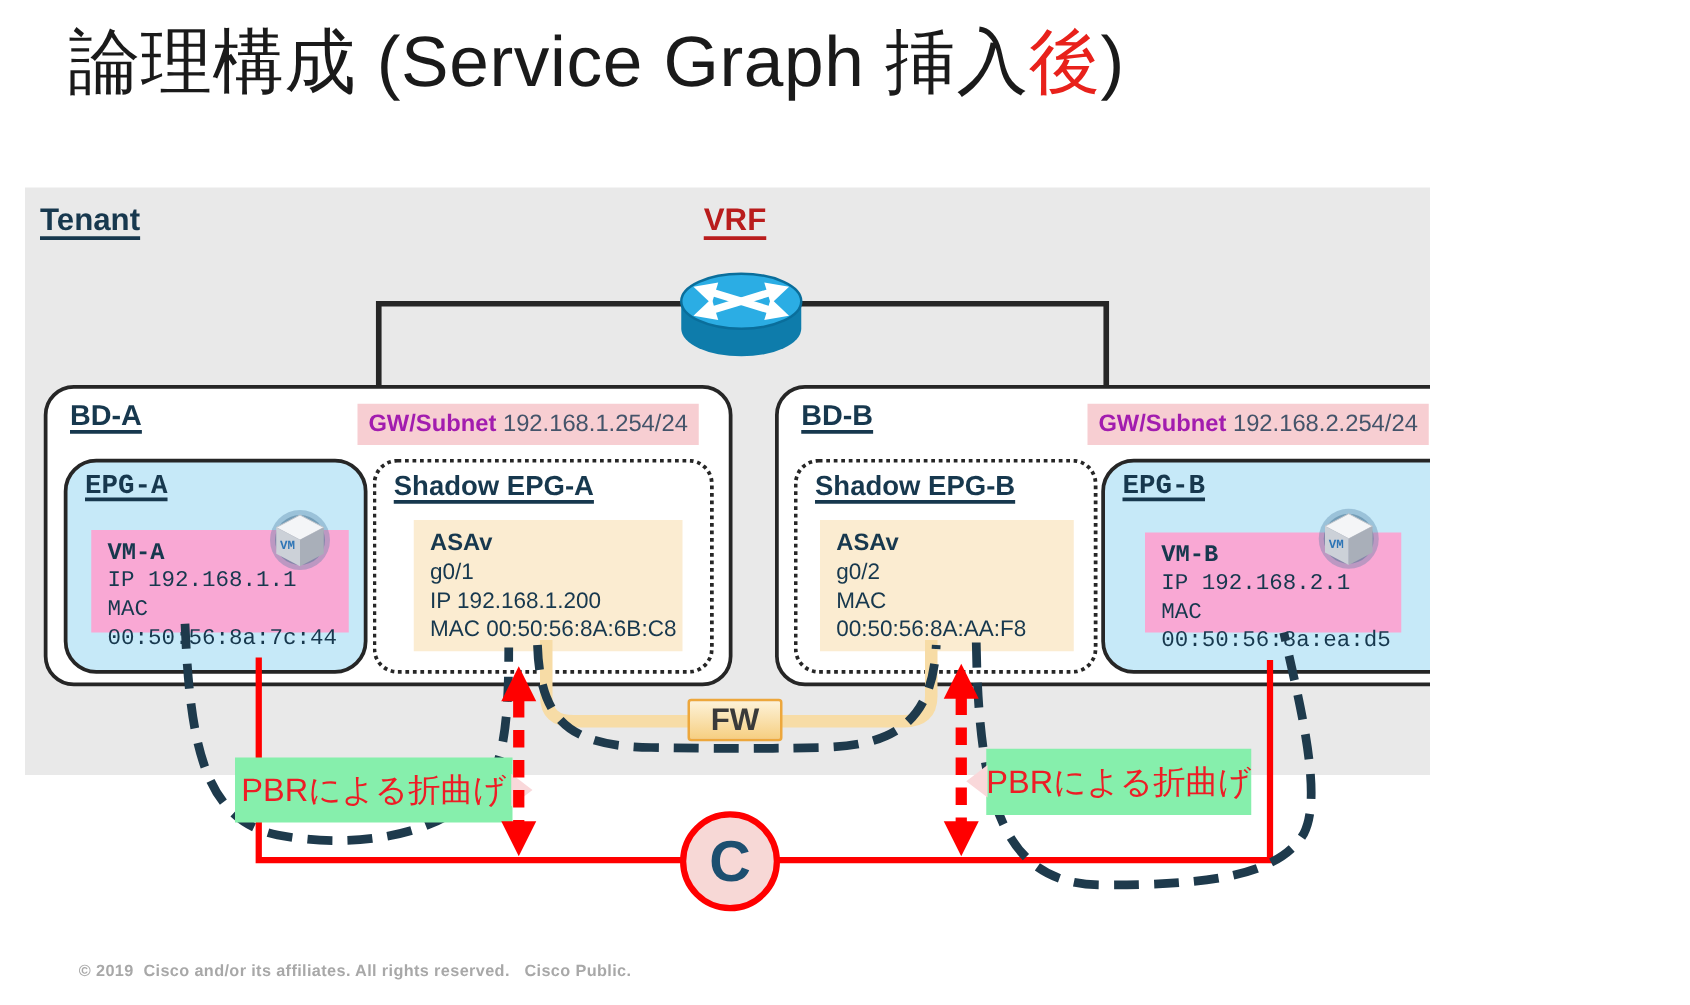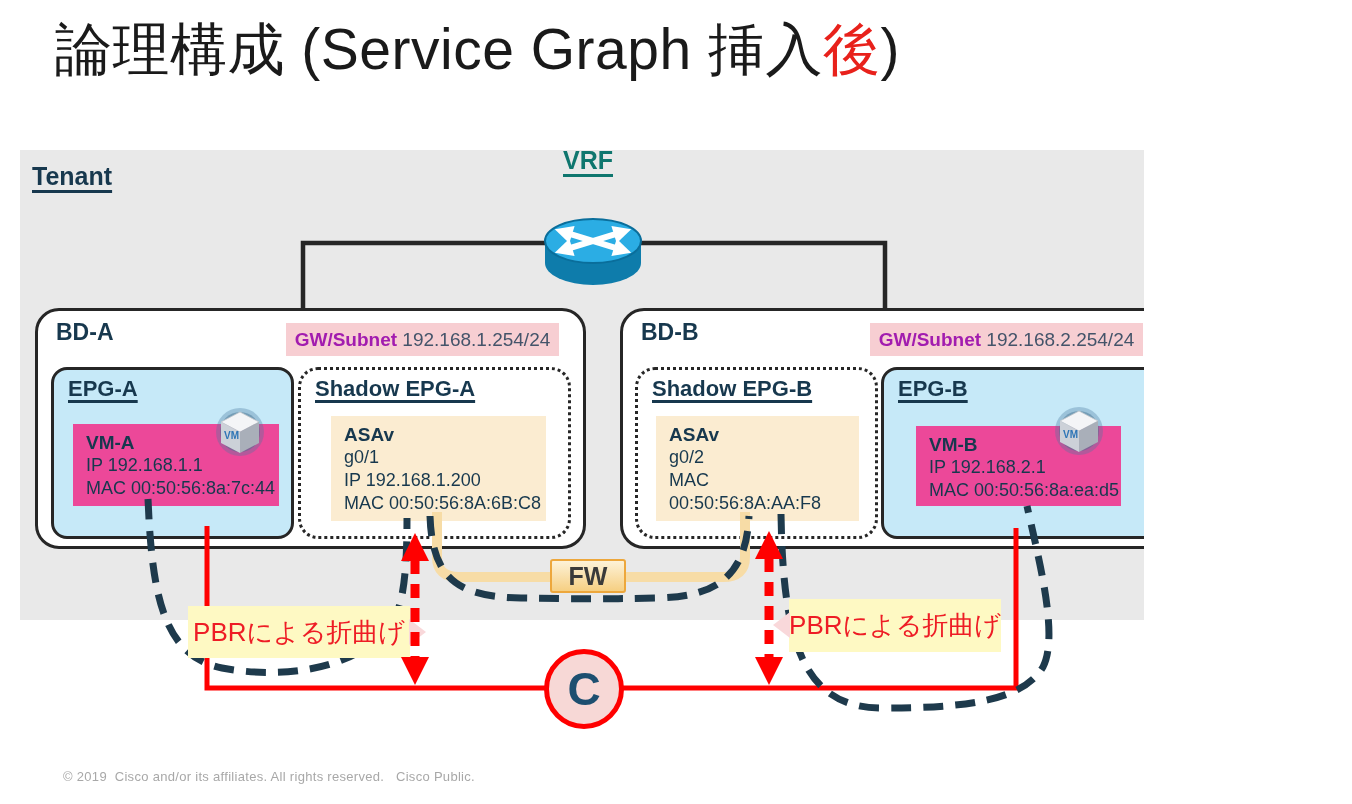--- a/index.html
+++ b/index.html
@@ -8,60 +8,60 @@
     font-family:"Liberation Sans","DejaVu Sans",sans-serif;color:#17384e;
   }
   .abs{position:absolute;}
   
   #title{left:55px;top:12px;font-size:57px;letter-spacing:.5px;color:#1a1a1a;white-space:nowrap;font-weight:500;}
   #title .em{color:#e8211b;}
   
   #panel{left:20px;top:150px;width:1150px;height:470px;background:#e9e9e9;}
   .zone-label{font-weight:bold;font-size:25px;text-decoration:underline;text-underline-offset:5px;text-decoration-thickness:3px;white-space:nowrap;}
   #tenant-label{left:32px;top:162px;color:#17384e;}
-  #vrf-label{left:563px;top:146px;color:#0f766e;}
+  #vrf-label{left:563px;top:162px;color:#b91c1c;}
   
   svg.layer{left:0;top:0;width:1352px;height:804px;pointer-events:none;}
   #topo-layer{z-index:1;} .bd{z-index:2;} #line-layer{z-index:3;}
   .overlay{z-index:4;} #arrow-layer{z-index:5;}
   
   .bd{position:absolute;background:#fff;border:3.5px solid #262626;border-radius:24px;}
-  .bd-label{left:18px;top:8px;font-size:23px;font-weight:bold;text-underline-offset:4px;text-decoration-thickness:2.5px;text-align:center;}
+  .bd-label{left:18px;top:8px;font-size:23px;font-weight:bold;text-decoration:underline;text-underline-offset:4px;text-decoration-thickness:2.5px;text-align:center;}
   .gw-pill{height:33px;background:#f7ced2;display:flex;align-items:center;justify-content:center;font-size:19px;white-space:pre;}
   .gw-pill .gw-k{font-weight:bold;color:#a21caf;}
   .gw-pill .gw-v{color:#44546a;}
-  .epg{position:absolute;background:#c6e9f8;border:3.5px solid #262626;border-radius:16px;}
+  .epg{position:absolute;background:#c6e9f8;border:3.5px solid #262626;border-radius:26px;font-family:Liberation Mono, monospace;}
   .shadow-epg{position:absolute;background:#ffffff;border:3.5px dotted #262626;border-radius:20px;}
   .inner-label{left:14px;top:6px;font-size:22px;font-weight:bold;text-decoration:underline;text-underline-offset:4px;text-decoration-thickness:2.5px;white-space:nowrap;}
   .host-card{position:absolute;font-size:18px;line-height:23px;padding:7px 0 0 13px;box-sizing:border-box;}
   .host-card .hname{font-size:19px;font-weight:bold;}
-  .vm-card{background:#ec4899;}
+  .vm-card{background:#f9a8d4;}
   .asav-card{background:#fbecd1;}
   .vm-icon{position:absolute;width:52px;height:52px;}
   
   #fw-tag{left:550px;top:559px;width:76px;height:34px;background:linear-gradient(#fdf3dc,#f7d astray);
   }
   #fw-tag{background:linear-gradient(#fdf2d8,#f6cf82);border:2.5px solid #eda73c;border-radius:3px;
     display:flex;align-items:center;justify-content:center;font-size:25px;font-weight:bold;color:#3a3a3a;box-sizing:border-box;}
   
   #contract{left:544px;top:649px;width:80px;height:80px;background:#f7d8d6;border:5px solid #ff0000;border-radius:50%;
     box-sizing:border-box;display:flex;align-items:center;justify-content:center;font-size:46px;font-weight:bold;color:#1d4f70;}
   
-  .pbr{background:#fef9c3;color:#ee1c25;font-size:26px;display:flex;align-items:center;justify-content:center;white-space:nowrap;}
+  .pbr{background:#86efac;color:#ee1c25;font-size:26px;display:flex;align-items:center;justify-content:center;white-space:nowrap;}
   #pbr-left{left:188px;top:606px;width:222px;height:52px;}
   #pbr-right{left:789px;top:599px;width:212px;height:53px;}
   #pbr-left::after{content:'';position:absolute;right:-16px;top:13px;border-top:13px solid transparent;border-bottom:13px solid transparent;border-left:17px solid #f9d8da;}
   #pbr-right::before{content:'';position:absolute;left:-16px;top:13px;border-top:13px solid transparent;border-bottom:13px solid transparent;border-right:17px solid #f9d8da;}
   
   #flow-callout{left:1066px;top:644px;width:262px;height:76px;background:#fff;border:3.5px solid #17384e;box-sizing:border-box;
     display:flex;flex-direction:column;align-items:center;justify-content:center;font-size:24px;line-height:33px;color:#333d46;}
   #flow-callout::before{content:'';position:absolute;left:-13px;top:26px;width:18px;height:18px;background:#fff;
     border-left:3.5px solid #17384e;border-bottom:3.5px solid #17384e;transform:rotate(45deg);}
   
-  #footer{left:63px;top:769px;font-size:13px;color:#a8a8a8;white-space:pre;letter-spacing:.3px;}
+  #footer{left:63px;top:769px;font-size:13px;color:#a8a8a8;white-space:pre;letter-spacing:.3px;font-weight:bold;}
 </style>
 </head>
 <body>
 
 <div id="stage">
 
   <div id="title" class="abs"><span>論理構成 (Service Graph 挿入</span><span class="em">後</span><span>)</span></div>
 
   <div id="panel" class="abs"></div>
   <div id="tenant-label" class="abs zone-label" style="z-index:2;">Tenant</div>
@@ -129,21 +129,21 @@
 
     <div class="shadow-epg" style="left:12px;top:56px;width:237px;height:166px;">
       <div class="abs inner-label">Shadow EPG-B</div>
       <div class="host-card asav-card" style="left:18px;top:46px;width:203px;height:105px;">
         <div class="hname">ASAv</div>
         <div>g0/2</div>
         <div>MAC 00:50:56:8A:AA:F8</div>
       </div>
     </div>
 
-    <div class="epg" style="left:258px;top:56px;width:272px;height:166px;">
+    <div class="epg" style="left:258px;top:56px;width:272px;height:166px;padding-left:32px;">
       <div class="abs inner-label">EPG-B</div>
       <div class="host-card vm-card" style="left:32px;top:56px;width:205px;height:80px;">
         <div class="hname">VM-B</div>
         <div>IP 192.168.2.1</div>
         <div>MAC 00:50:56:8a:ea:d5</div>
       </div>
       <svg class="vm-icon" style="left:169px;top:36px;" viewBox="0 0 52 52">
         <circle cx="26" cy="25" r="24" fill="#4a7aa0" opacity="0.35"></circle>
         <circle cx="26" cy="25" r="20" fill="#44708f" opacity="0.45"></circle>
         <polygon points="26,5 45,15 26,25 7,15" fill="#f4f5f7" stroke="#c2c6cc" stroke-width="0.8"></polygon>

